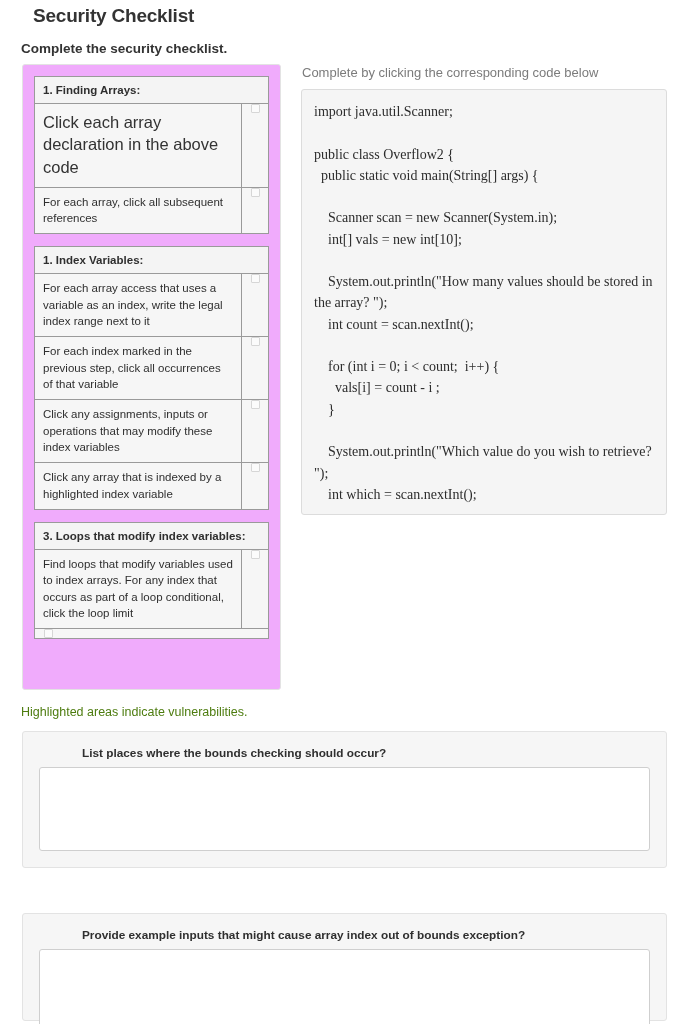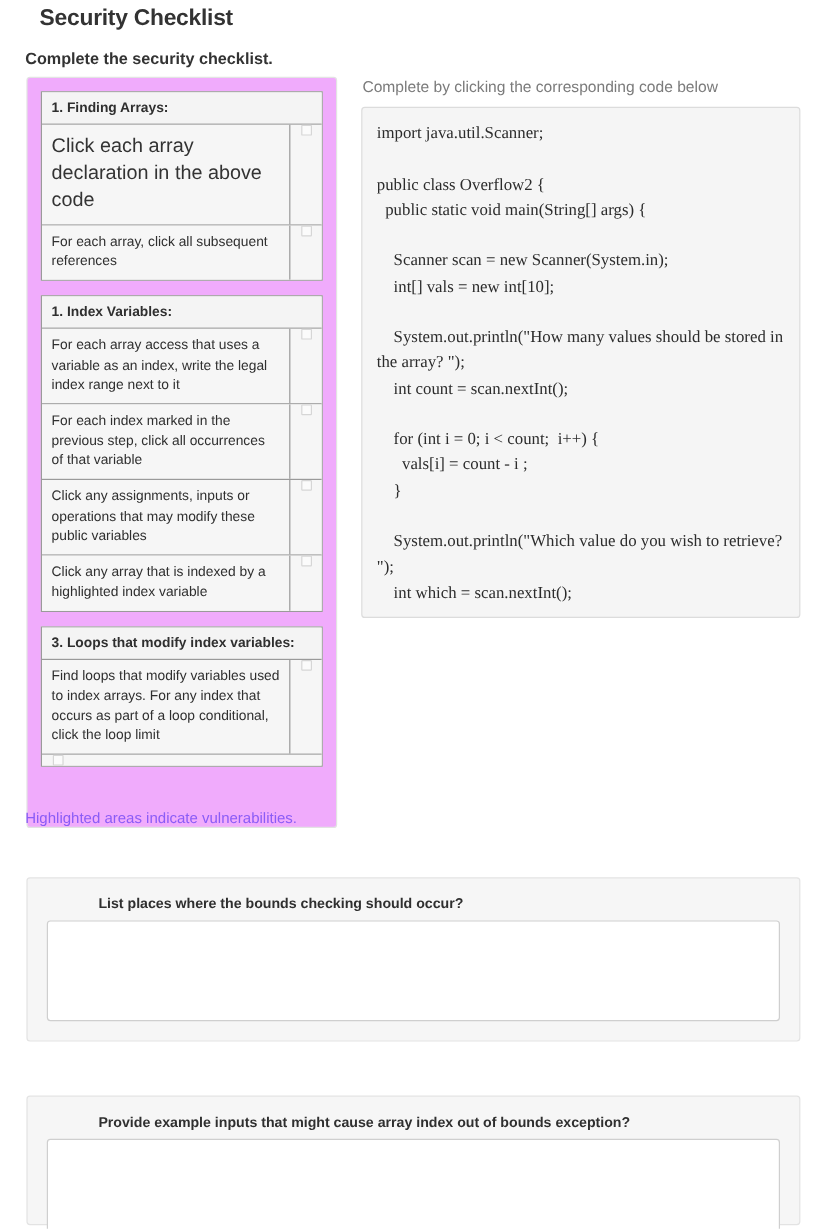--- a/index.html
+++ b/index.html
@@ -131,23 +131,23 @@
     line-height: 1.52;
     color: #2c2c2c;
     white-space: pre-wrap;
     word-break: break-all;
   }
 
   
   .highlight-note {
     position: absolute;
     left: 21px;
-    top: 675px;
+    top: 705px;
     font-size: 12.5px;
-    color: #8b5cf6;
+    color: #4d7c0f;
   }
 
   .question-panel {
     position: absolute;
     left: 22px;
     width: 645px;
     background: #f6f6f6;
     border: 1px solid #e3e3e3;
     border-radius: 3px;
     padding: 14px 16px 16px 16px;
@@ -208,21 +208,21 @@
           <span class="cbox"></span>
         </div>
       </div>
       <div class="check-row">
         <div class="check-text">For each index marked in the previous step, click all occurrences of that variable</div>
         <div class="check-box-cell">
           <span class="cbox"></span>
         </div>
       </div>
       <div class="check-row">
-        <div class="check-text">Click any assignments, inputs or operations that may modify these public variables</div>
+        <div class="check-text">Click any assignments, inputs or operations that may modify these index variables</div>
         <div class="check-box-cell">
           <span class="cbox"></span>
         </div>
       </div>
       <div class="check-row">
         <div class="check-text">Click any array that is indexed by a highlighted index variable</div>
         <div class="check-box-cell">
           <span class="cbox"></span>
         </div>
       </div>

